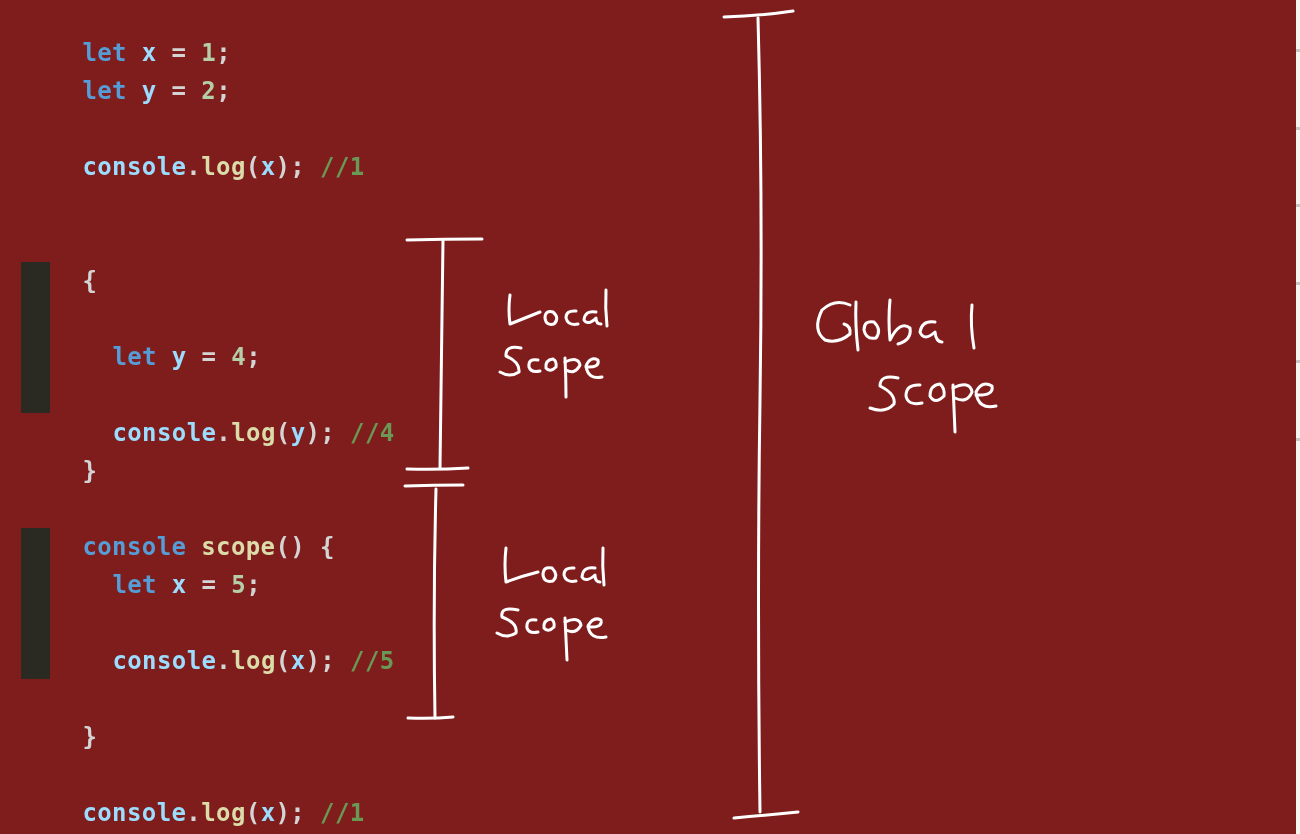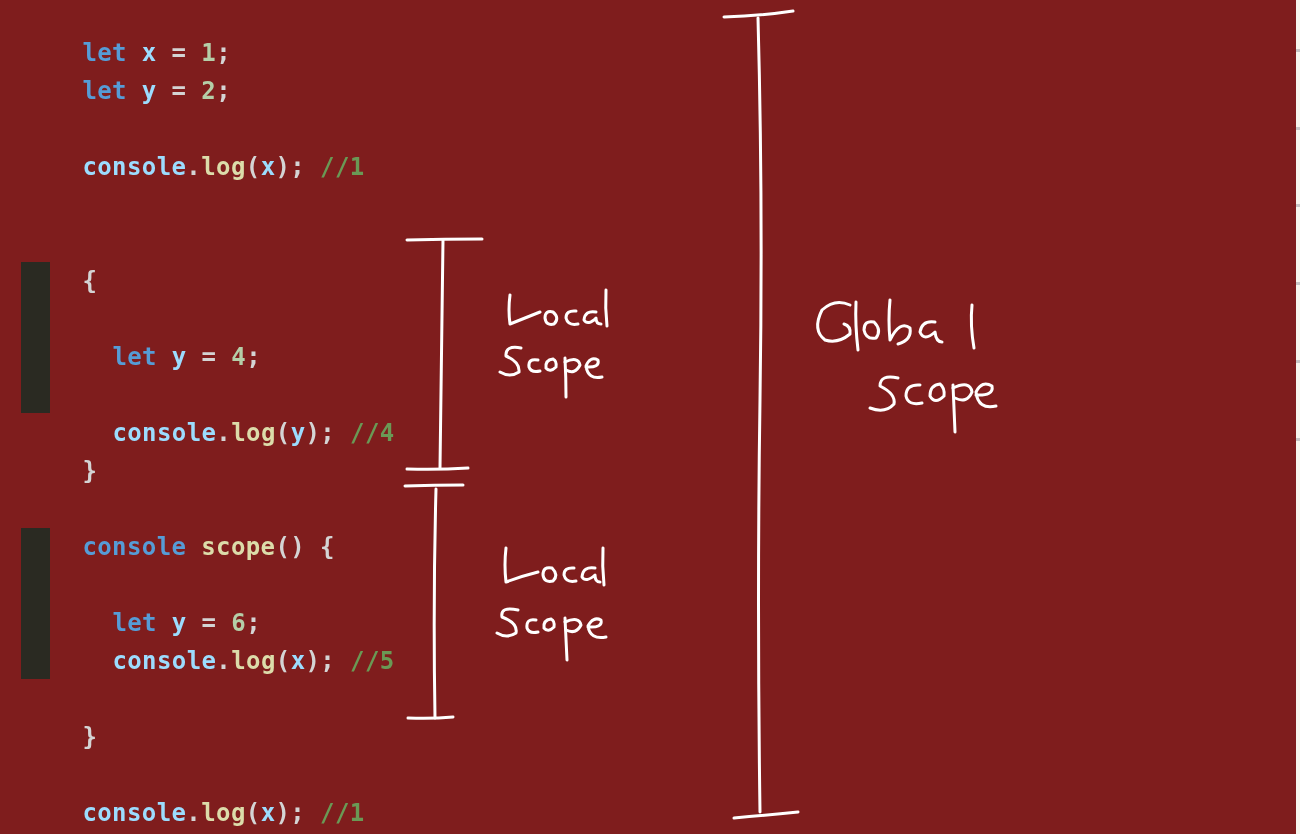--- a/index.html
+++ b/index.html
@@ -69,24 +69,24 @@
   </div>
 
   <div class="line" style="top:414px;">
     <span class="pun">}</span>
   </div>
 
   <div class="line" style="top:490px;">
     <span class="kw">console</span> <span class="fn">scope</span><span class="pun">()</span> <span class="pun">{</span>
   </div>
 
+  <div class="line indent" style="top:528px;">
+    <span class="kw">let</span> <span class="var">x</span> <span class="op">=</span> <span class="num">5</span><span class="pun">;</span>
+  </div>
 
-  <div class="line indent" style="top:566px;">
-    <span class="kw">let</span> <span class="var">y</span> <span class="op">=</span> <span class="num">6</span><span class="pun">;</span>
-  </div>
 
   <div class="line indent" style="top:604px;">
     <span class="var">console</span><span class="pun">.</span><span class="fn">log</span><span class="pun">(</span><span class="var">x</span><span class="pun">);</span> <span class="cm">//5</span>
   </div>
 
 
   <div class="line" style="top:680px;">
     <span class="pun">}</span>
   </div>
 

